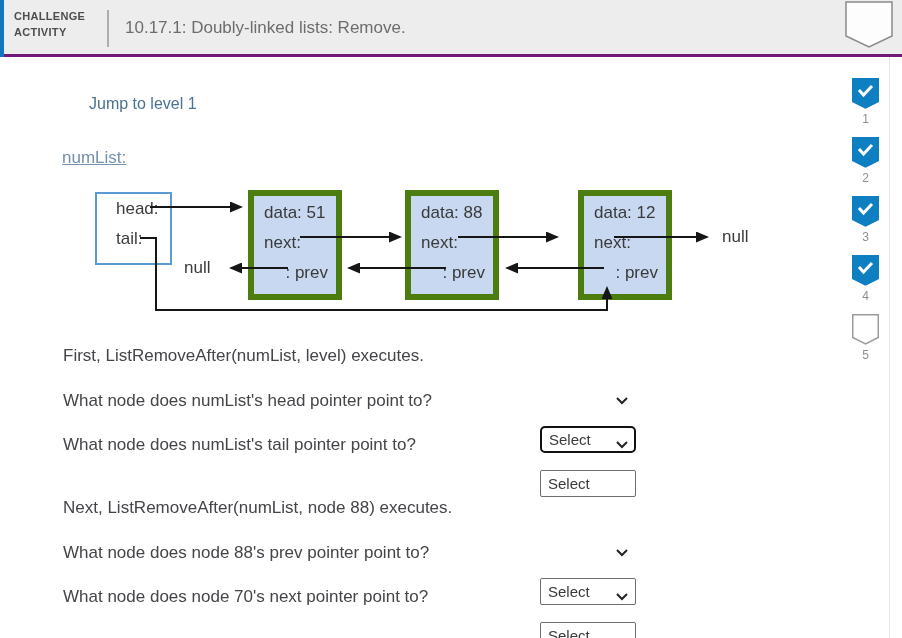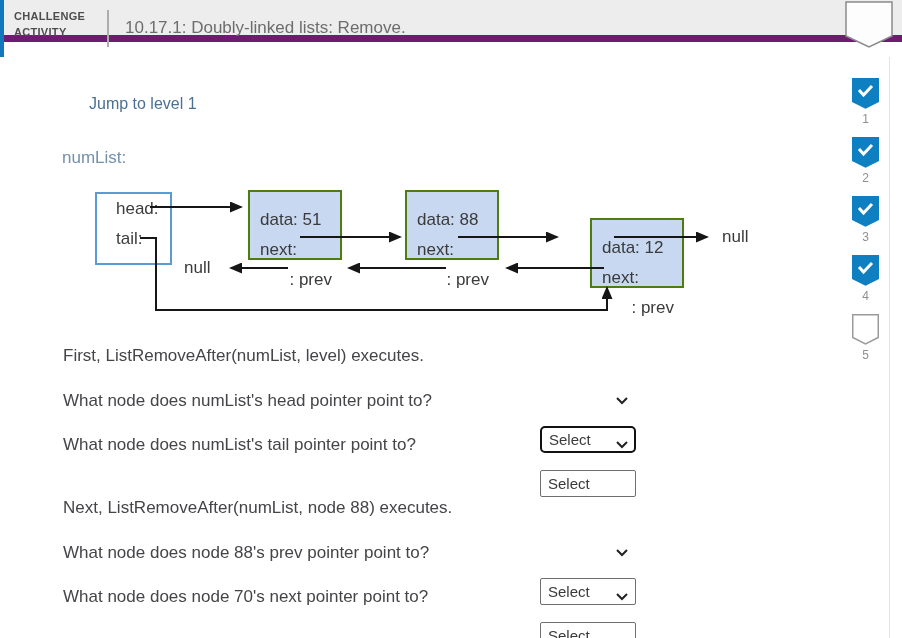--- a/index.html
+++ b/index.html
@@ -4,22 +4,22 @@
 <style>
   * { margin:0; padding:0; box-sizing:border-box; }
   html,body { background:#fff; }
   #app {
     position:relative; width:902px; height:638px; overflow:hidden;
     font-family:"Liberation Sans","DejaVu Sans",sans-serif;
     background:#fff;
   }
   
   .header {
-    position:absolute; left:0; top:0; width:902px; height:42px;
-    background:#ededed; border-bottom:7px solid #701a75;
+    position:absolute; left:0; top:0; width:902px; height:57px;
+    background:#ededed; border-bottom:3px solid #701a75;
   }
   .accent { position:absolute; left:0; top:0; width:4px; height:57px; background:#1278be; }
   .ch-label {
     position:absolute; left:14px; top:8px; width:92px;
     font-size:11px; font-weight:bold; line-height:16px; color:#4d4d4d; letter-spacing:.3px;
   }
   .hdr-divider { position:absolute; left:107px; top:10px; width:2px; height:37px; background:#adadad; }
   .hdr-title { position:absolute; left:125px; top:18px; font-size:17px; color:#6d6d6d; }
   .bookmark { position:absolute; left:845px; top:0; }
   
@@ -28,33 +28,33 @@
   .badge .shape { fill:#ffffff; stroke:#9b9b9b; stroke-width:1.5; }
   .badge .check { display:none; }
   .badge.done .shape { fill:#0e7fc1; stroke:#0e7fc1; }
   .badge.done .check { display:block; }
   .badge-num {
     position:absolute; left:852px; width:27px; text-align:center;
     font-size:12px; color:#8f8f8f;
   }
   
   .jump-link { position:absolute; left:89px; top:95px; font-size:16px; color:#4a7093; cursor:pointer; }
-  .list-label { position:absolute; left:62px; top:148px; font-size:17px; color:#7590ab; }
+  .list-label { position:absolute; left:62px; top:148px; font-size:17px; color:#7590ab;text-decoration:underline; }
   
   .diagram { position:absolute; left:0; top:178px; width:902px; height:142px; }
   .ht-box {
     position:absolute; left:95px; top:14px; width:77px; height:73px;
     background:#fff; border:2px solid #5b9bd5;
   }
   .ht-box .row { line-height:30px; padding-left:19px; font-size:17px; color:#3c3c3c; }
   .node {
-    position:absolute; top:12px; width:94px; height:70px;
-    background:#c7d8f0; border:2px solid #4d7c0f; padding-top:13px;
-  }
-  .node-51 { left:248px; } .node-88 { left:405px; } .node-12 { left:590px;margin-top:28px; }
+    position:absolute; top:12px; width:94px; height:110px;
+    background:#c7d8f0; border:6px solid #4d7c0f; padding-top:2px;
+  }
+  .node-51 { left:248px; } .node-88 { left:405px; } .node-12 { left:578px; }
   .node .row { line-height:30px; font-size:17px; color:#3a3a3a; padding-left:10px; }
   .node .row.prev { text-align:right; padding-right:8px; padding-left:0; }
   .null-txt { position:absolute; font-size:17px; color:#3b3b3b; line-height:24px; }
   .null-left { left:184px; top:78px; }
   .null-right { left:722px; top:47px; }
   .arrows { position:absolute; left:0; top:0; z-index:3; }
   
   .stmt, .q-label { position:absolute; left:63px; font-size:17px; color:#454549; }
   .select-wrap { position:absolute; left:540px; width:96px; height:27px; }
   .sel {

